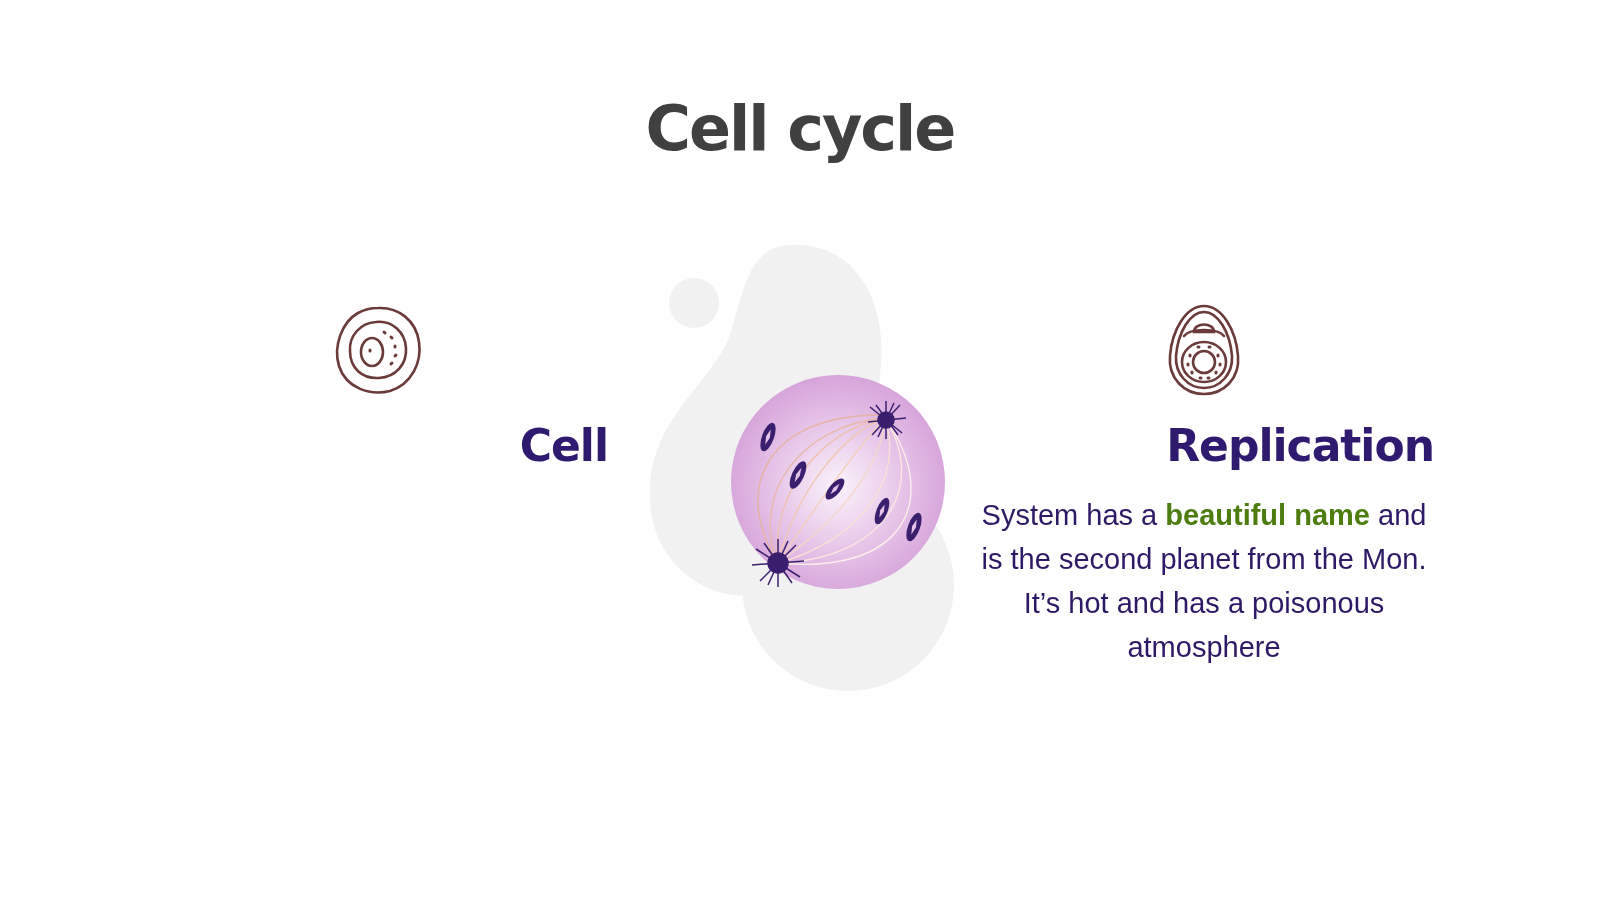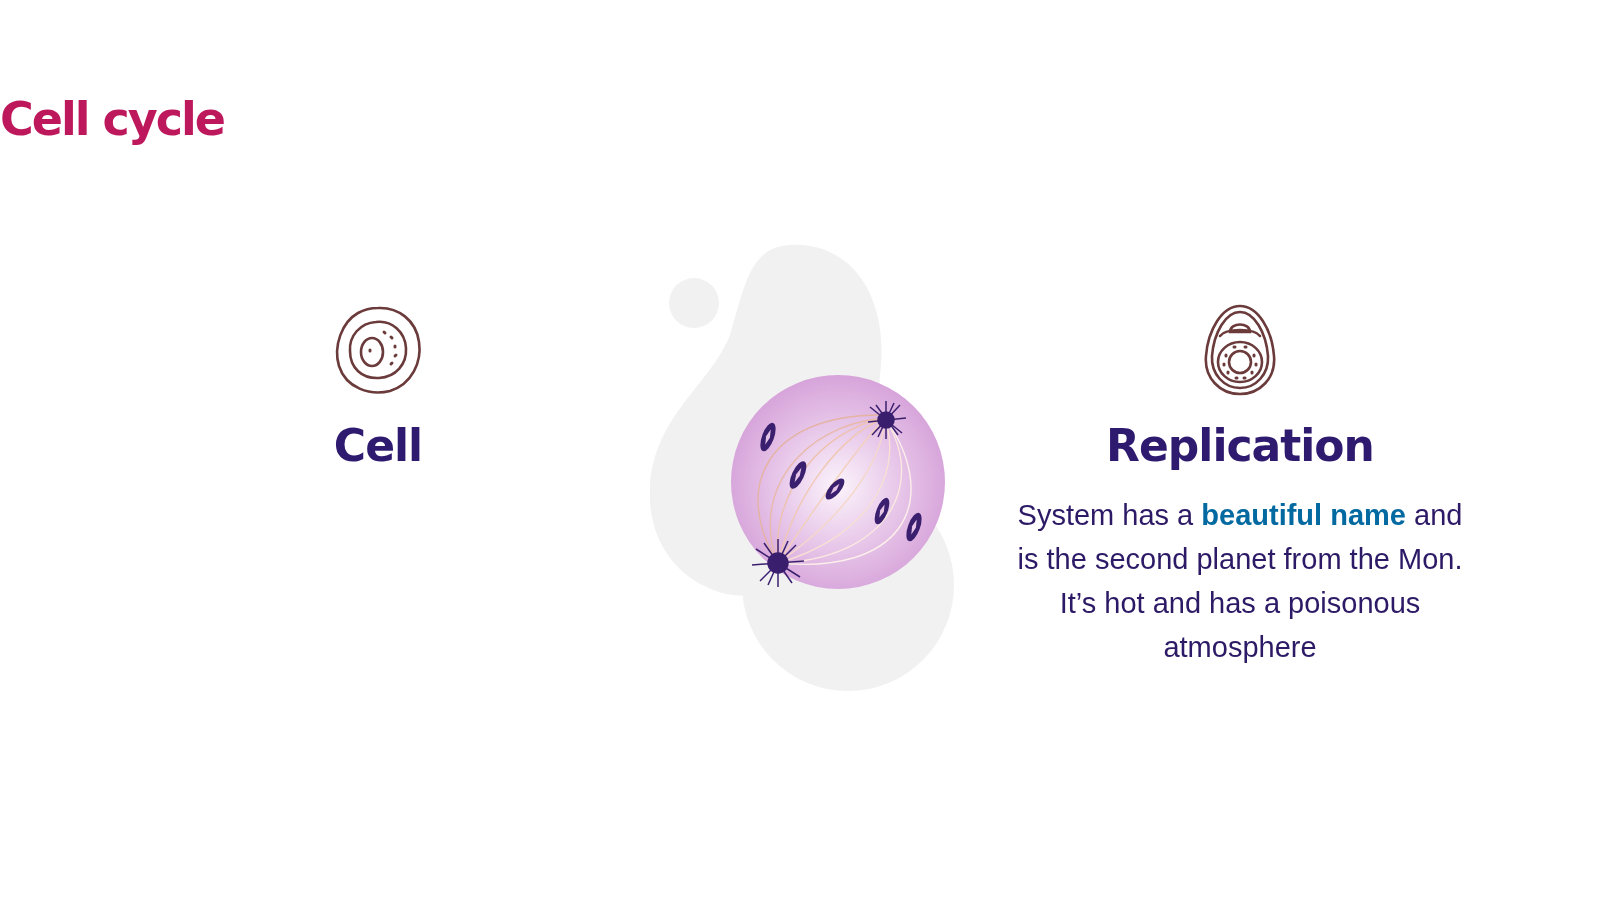--- a/index.html
+++ b/index.html
@@ -6,43 +6,45 @@
   body {
     width: 1600px; height: 900px; overflow: hidden;
     background: #ffffff;
     position: relative;
     font-family: "DejaVu Sans", sans-serif;
     color: #2d1a66;
   }
   .slide { position: absolute; inset: 0; }
   .title {
     position: absolute; left: 0; right: 0; top: 92px;
+    text-align: center;
     font-family: "DejaVu Sans", sans-serif;
-    font-weight: bold; font-size: 46px; letter-spacing: -2px;
-    color: #be185d;
+    font-weight: bold; font-size: 62px; letter-spacing: -2px;
+    color: #404040;
   }
   .col {
     position: absolute; top: 300px; width: 460px; text-align: center;
   }
   .col.left { left: 148px; }
-  .col.right { left: 1010px; }
+  .col.right { left: 974px; }
   .icon-wrap { width: 100px; height: 100px; margin: 0 auto; }
   .col h2 {
     margin: 20px 0 0 0;
     font-family: "DejaVu Sans", sans-serif;
     font-weight: bold; font-size: 44px; letter-spacing: -1px;
     color: #2e1a6e;
+    text-align: right;
   }
   .col p {
     margin: 22px 0 0 0;
     font-family: "Liberation Sans", sans-serif;
     font-size: 29px; line-height: 44px;
     color: #2d1a66;
   }
-  .col p b { font-weight: bold; color: #0369a1; }
+  .col p b { font-weight: bold; color: #4d7c0f; }
   .illus { position: absolute; left: 650px; top: 235px; width: 340px; height: 480px; }
 </style>
 </head>
 <body>
 
 <div class="slide">
 
   <div class="title">Cell cycle</div>
 
   <div class="col left">

